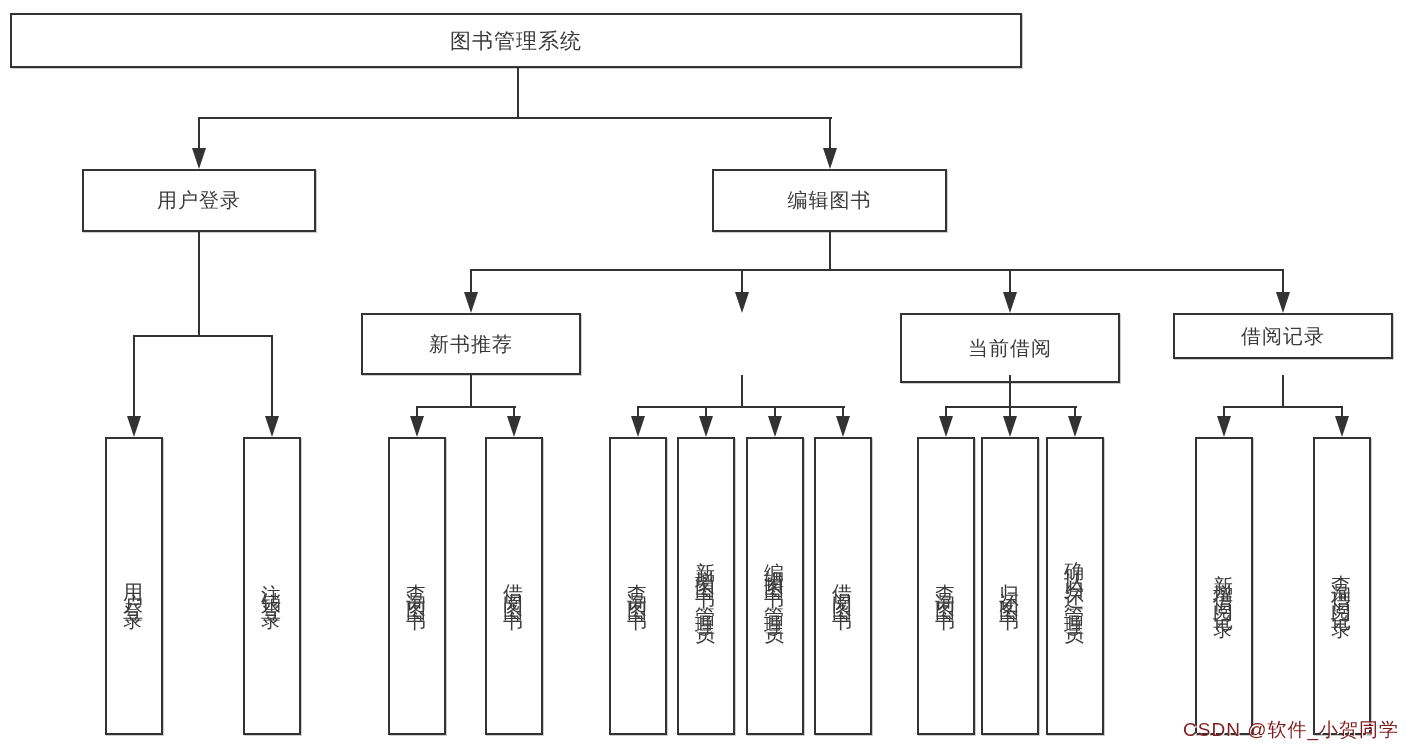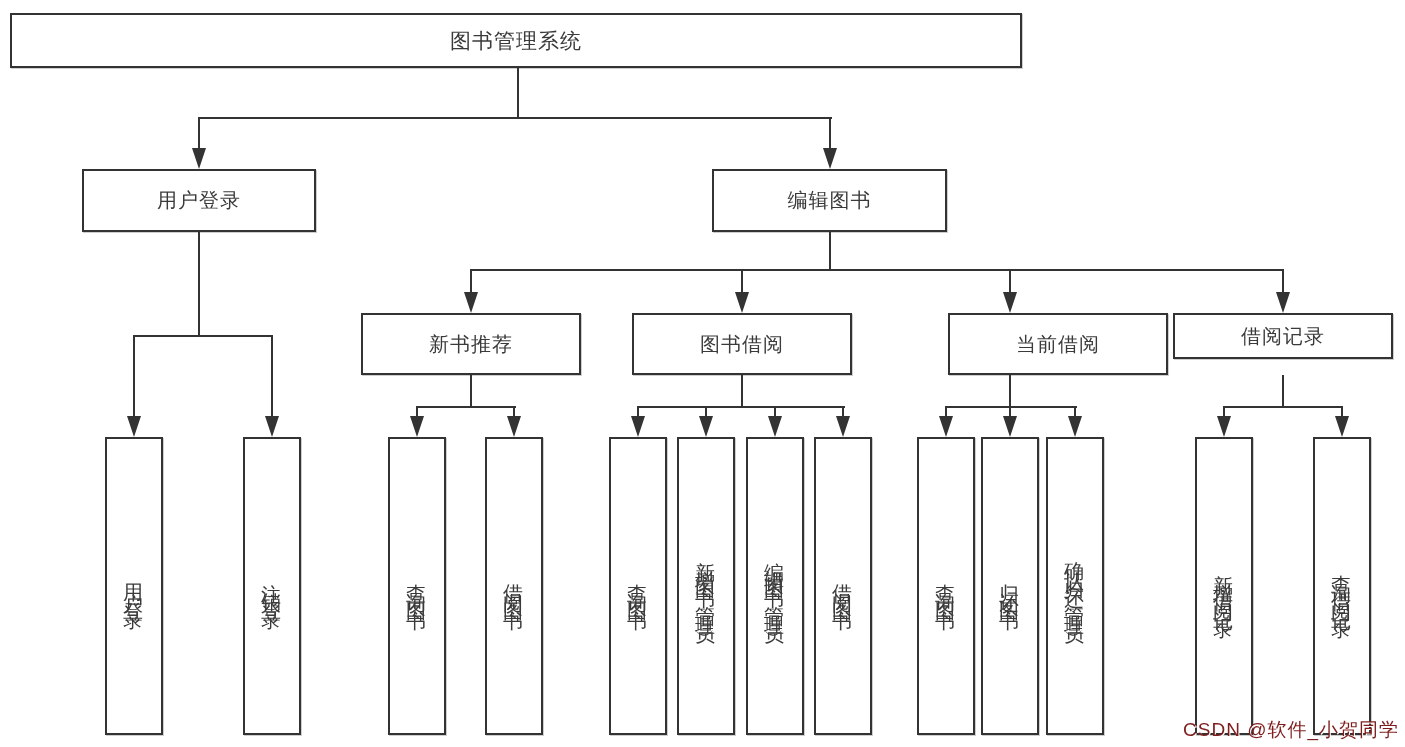--- a/index.html
+++ b/index.html
@@ -88,24 +88,21 @@
   <div class="node" style="left:82px; top:169px; width:234px; height:63px;">
     <span>用户登录</span>
   </div>
   <div class="node" style="left:712px; top:169px; width:235px; height:63px;">
     <span>编辑图书</span>
   </div>
 
   <div class="node" style="left:361px; top:313px; width:220px; height:62px;">
     <span>新书推荐</span>
   </div>
-  <div class="node" style="left:632px; top:313px; width:220px; height:62px;">
-    <span>图书借阅</span>
-  </div>
-  <div class="node" style="left:948px; top:313px; width:220px; height:62px;">
+  <div class="node" style="left:900px; top:313px; width:220px; height:70px;">
     <span>当前借阅</span>
   </div>
   <div class="node" style="left:1173px; top:313px; width:220px; height:46px;">
     <span>借阅记录</span>
   </div>
 
   <div class="vnode" style="left:105px;">
     <span>用户登录</span>
   </div>
   <div class="vnode" style="left:243px;">

